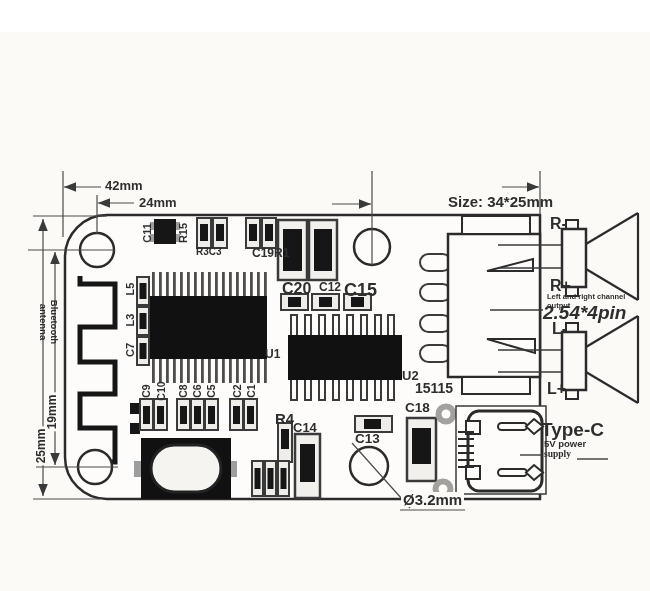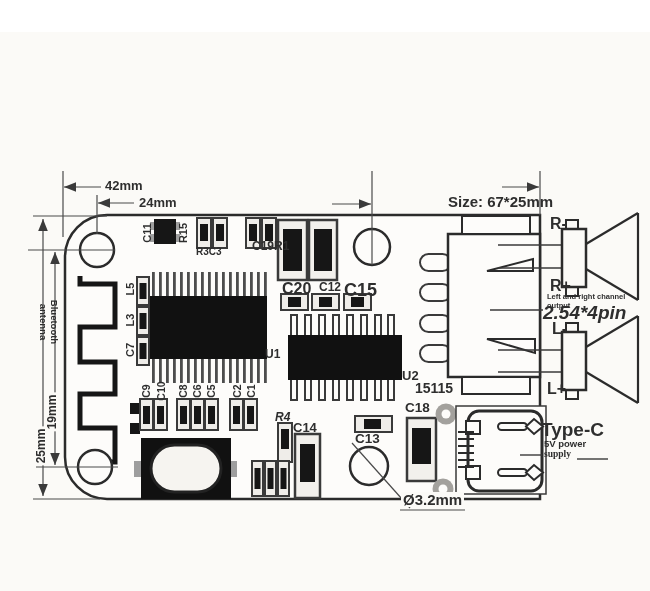--- a/index.html
+++ b/index.html
@@ -312,21 +312,21 @@
     </g>
     <line x1="520" y1="423" x2="542" y2="423" stroke="#3a3a3a" stroke-width="1.4"></line>
     <line x1="577" y1="427" x2="608" y2="427" stroke="#3a3a3a" stroke-width="1.4"></line>
   </g>
 </svg>
 
 <div class="lbl dimbg" style="left:103px;top:147px;font-size:13px;">42mm</div>
 <div class="lbl dimbg" style="left:137px;top:164px;font-size:13px;">24mm</div>
 <div class="lbl vlab dimbg" style="left:52px;top:380px;font-size:12px;">19mm</div>
 <div class="lbl vlab dimbg" style="left:41px;top:414px;font-size:12px;">25mm</div>
-<div class="lbl" style="left:448px;top:162px;font-size:15px;">Size: 67*25mm</div>
+<div class="lbl" style="left:448px;top:162px;font-size:15px;">Size: 34*25mm</div>
 <div class="lbl dimbg" style="left:401px;top:460px;font-size:15px;">Ø3.2mm</div>
 
 <div class="lbl vlab-cw" style="left:48px;top:290px;font-size:9.5px;">
   <span>Bluetooth</span><br>
   <span>antenna</span>
 </div>
 
 <div class="lbl vlab" style="left:147px;top:201px;font-size:11px;">C11</div>
 <div class="lbl vlab" style="left:183px;top:201px;font-size:11px;">R15</div>
 <div class="lbl vlab" style="left:130px;top:257px;font-size:11px;">L5</div>
@@ -334,28 +334,28 @@
 <div class="lbl vlab" style="left:130px;top:318px;font-size:11px;">C7</div>
 <div class="lbl vlab" style="left:146px;top:359px;font-size:10.5px;">C9</div>
 <div class="lbl vlab" style="left:161px;top:359px;font-size:10.5px;">C10</div>
 <div class="lbl vlab" style="left:183px;top:359px;font-size:10.5px;">C8</div>
 <div class="lbl vlab" style="left:197px;top:359px;font-size:10.5px;">C6</div>
 <div class="lbl vlab" style="left:211px;top:359px;font-size:10.5px;">C5</div>
 <div class="lbl vlab" style="left:237px;top:359px;font-size:10.5px;">C2</div>
 <div class="lbl vlab" style="left:251px;top:359px;font-size:10.5px;">C1</div>
 
 <div class="lbl" style="left:196px;top:215px;font-size:10px;">R3C3</div>
-<div class="lbl" style="left:244px;top:208px;font-size:12px;padding-left:8px;">C19R1</div>
+<div class="lbl" style="left:244px;top:215px;font-size:12px;padding-left:8px;">C19R1</div>
 <div class="lbl" style="left:282px;top:249px;font-size:16px;">C20</div>
 <div class="lbl" style="left:312px;top:249px;font-size:12px;padding-left:7px;">C12</div>
 <div class="lbl" style="left:344px;top:249px;font-size:18px;">C15</div>
 <div class="lbl" style="left:265px;top:316px;font-size:12px;">U1</div>
 <div class="lbl" style="left:402px;top:337px;font-size:13px;">U2</div>
 <div class="lbl" style="left:415px;top:349px;font-size:14px;">15115</div>
-<div class="lbl" style="left:275px;top:379px;font-size:12px;font-style:italic;">R4</div>
+<div class="lbl" style="left:275px;top:379px;font-size:15px;">R4</div>
 <div class="lbl" style="left:293px;top:389px;font-size:13px;">C14</div>
 <div class="lbl" style="left:355px;top:400px;font-size:13.5px;">C13</div>
 <div class="lbl" style="left:405px;top:369px;font-size:13.5px;">C18</div>
 
 <div class="lbl" style="left:550px;top:184px;font-size:16px;">R-</div>
 <div class="lbl" style="left:550px;top:246px;font-size:16px;">R+</div>
 <div class="lbl" style="left:547px;top:261px;font-size:7.5px;">Left and right channel</div>
 <div class="lbl" style="left:547px;top:270px;font-size:7.5px;text-align:center;">output</div>
 <div class="lbl" style="left:543px;top:271px;font-size:19px;font-style:italic;">2.54*4pin</div>
 <div class="lbl" style="left:552px;top:289px;font-size:16px;">L-</div>

